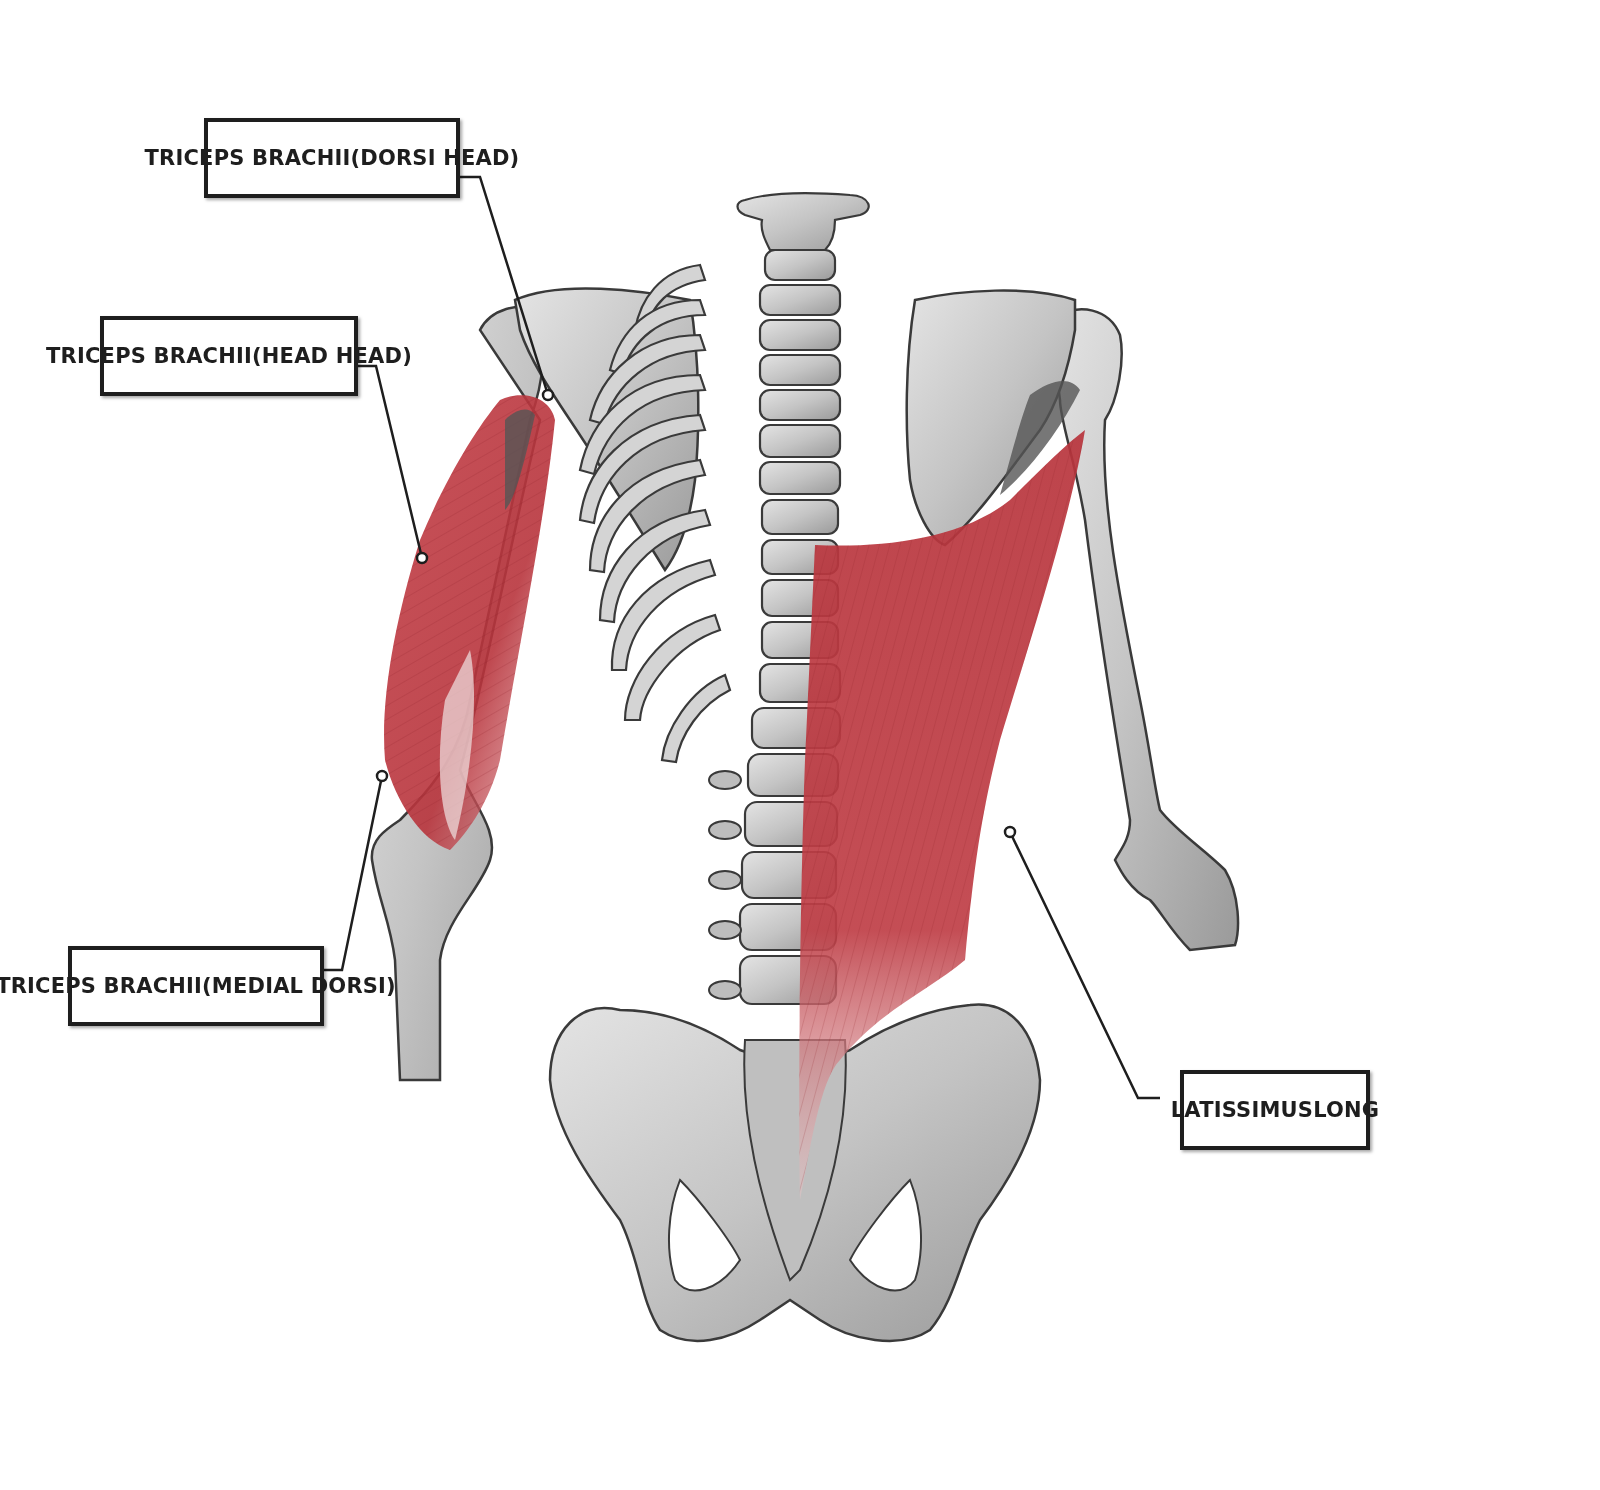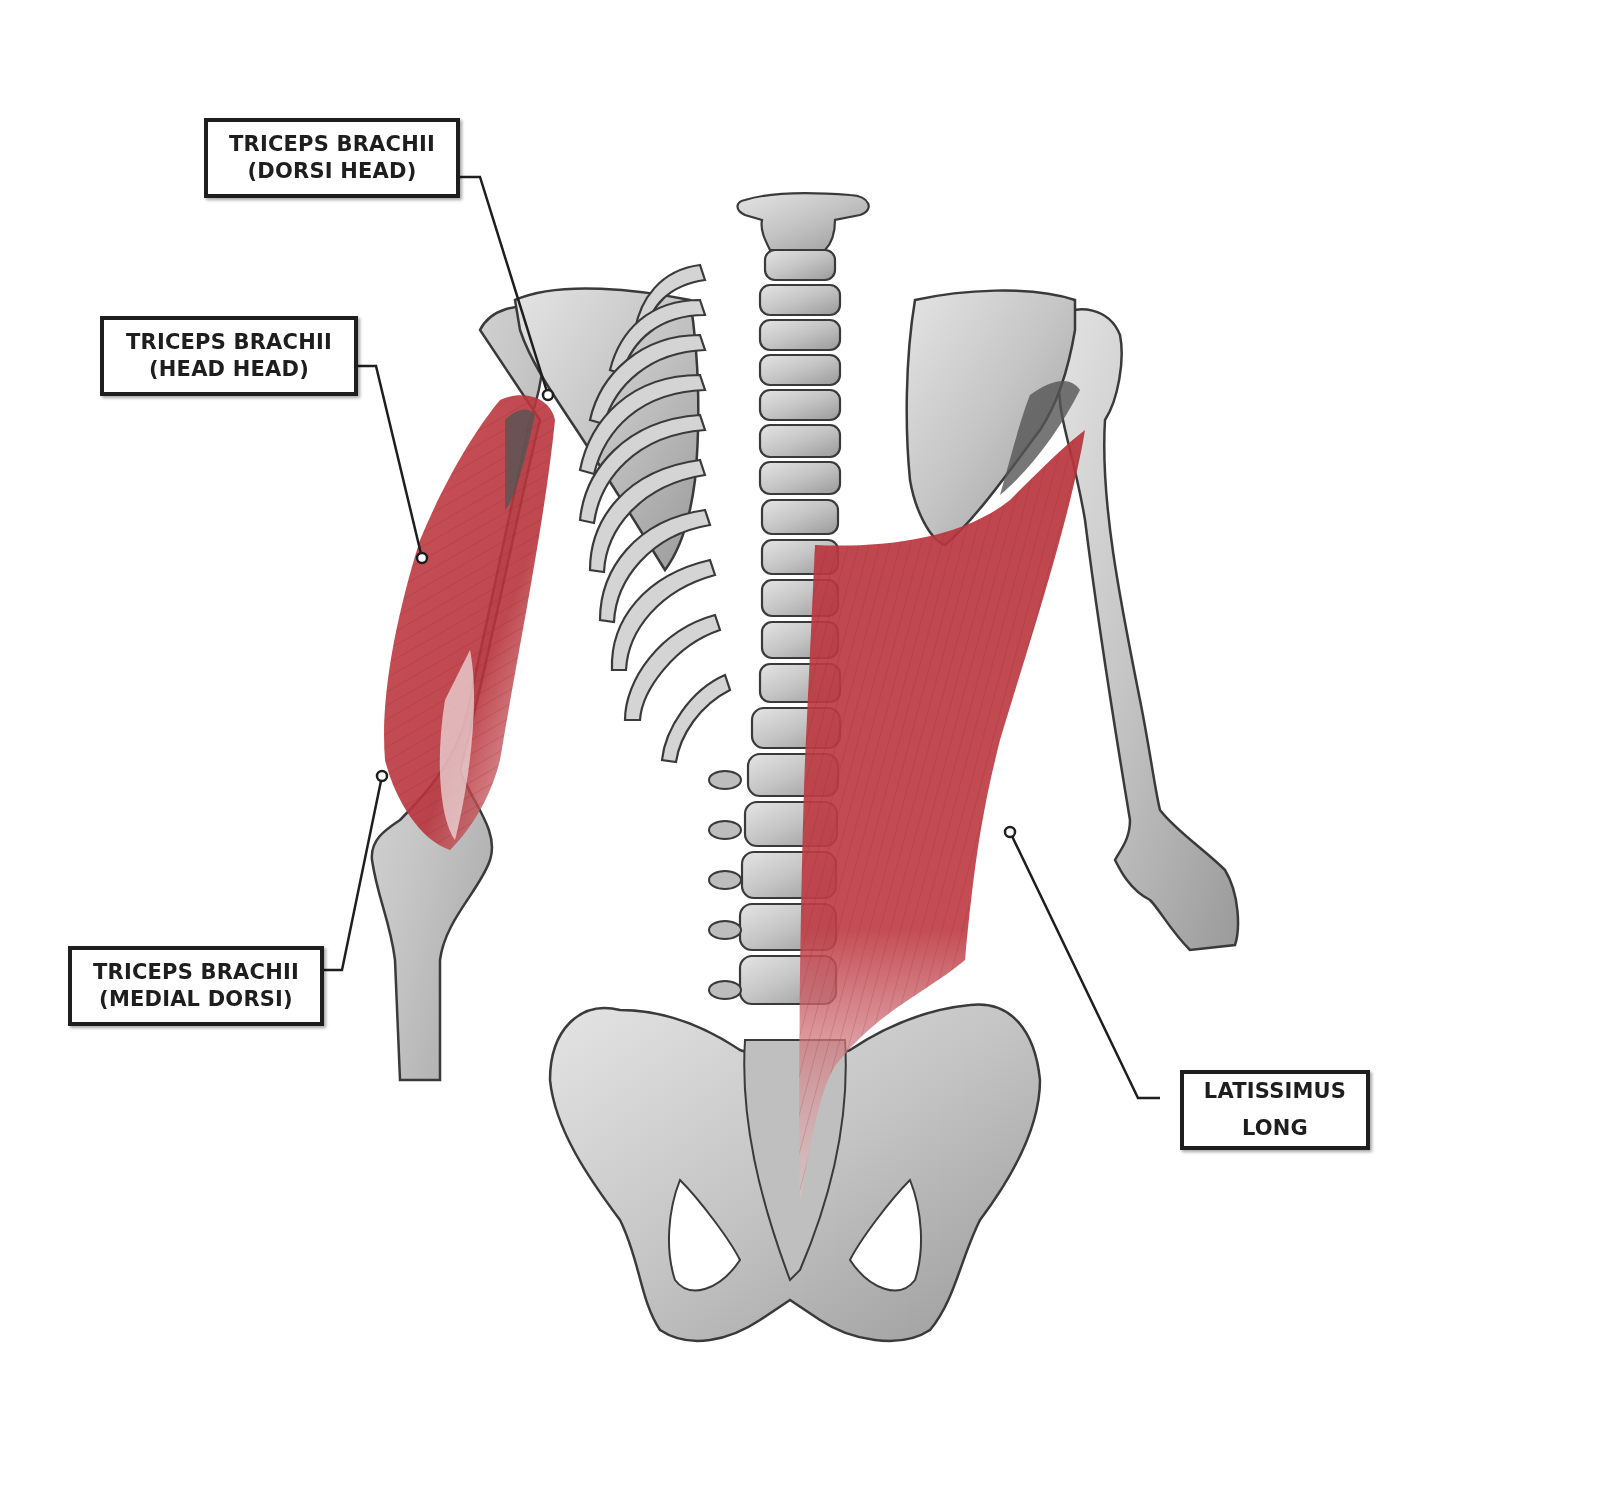--- a/index.html
+++ b/index.html
@@ -1,21 +1,21 @@
 <!DOCTYPE html>
 <html><head>
 <meta charset="utf-8">
 <style>
   html, body { margin:0; padding:0; background:#ffffff; }
   body { width:1600px; height:1490px; position:relative; overflow:hidden; font-family:"DejaVu Sans", sans-serif; }
   #art { position:absolute; left:0; top:0; width:1600px; height:1490px; }
   .label {
     position:absolute; background:#ffffff; border:4px solid #1e1e1e;
     box-shadow:2px 2px 3px rgba(0,0,0,0.35);
-    display:flex; flex-direction:column; align-items:center; justify-content:center;
+    display:flex; flex-direction:row; align-items:center; justify-content:center;
     box-sizing:border-box; padding:4px 14px;
   }
   .label span { font-family:"DejaVu Sans", sans-serif; font-weight:bold; font-size:21px; color:#1e1e1e; line-height:27px; letter-spacing:0.2px; white-space:nowrap; }
 </style>
 </head>
 <body>
 
 <svg id="art" viewBox="0 0 1600 1490" xmlns="http://www.w3.org/2000/svg">
   <defs>
     <linearGradient id="boneGrad" x1="0" y1="0" x2="1" y2="1">
@@ -142,16 +142,16 @@
 <div class="label" style="left:100px; top:316px; width:258px; height:80px;">
   <span>TRICEPS BRACHII</span>
   <span>(HEAD HEAD)</span>
 </div>
 
 <div class="label" style="left:68px; top:946px; width:256px; height:80px;">
   <span>TRICEPS BRACHII</span>
   <span>(MEDIAL DORSI)</span>
 </div>
 
-<div class="label" style="left:1180px; top:1070px; width:190px; height:80px;justify-content:space-between;">
+<div class="label" style="left:1180px; top:1070px; width:190px; height:80px;">
   <span>LATISSIMUS</span>
   <span>LONG</span>
 </div>
 
 </body></html>

